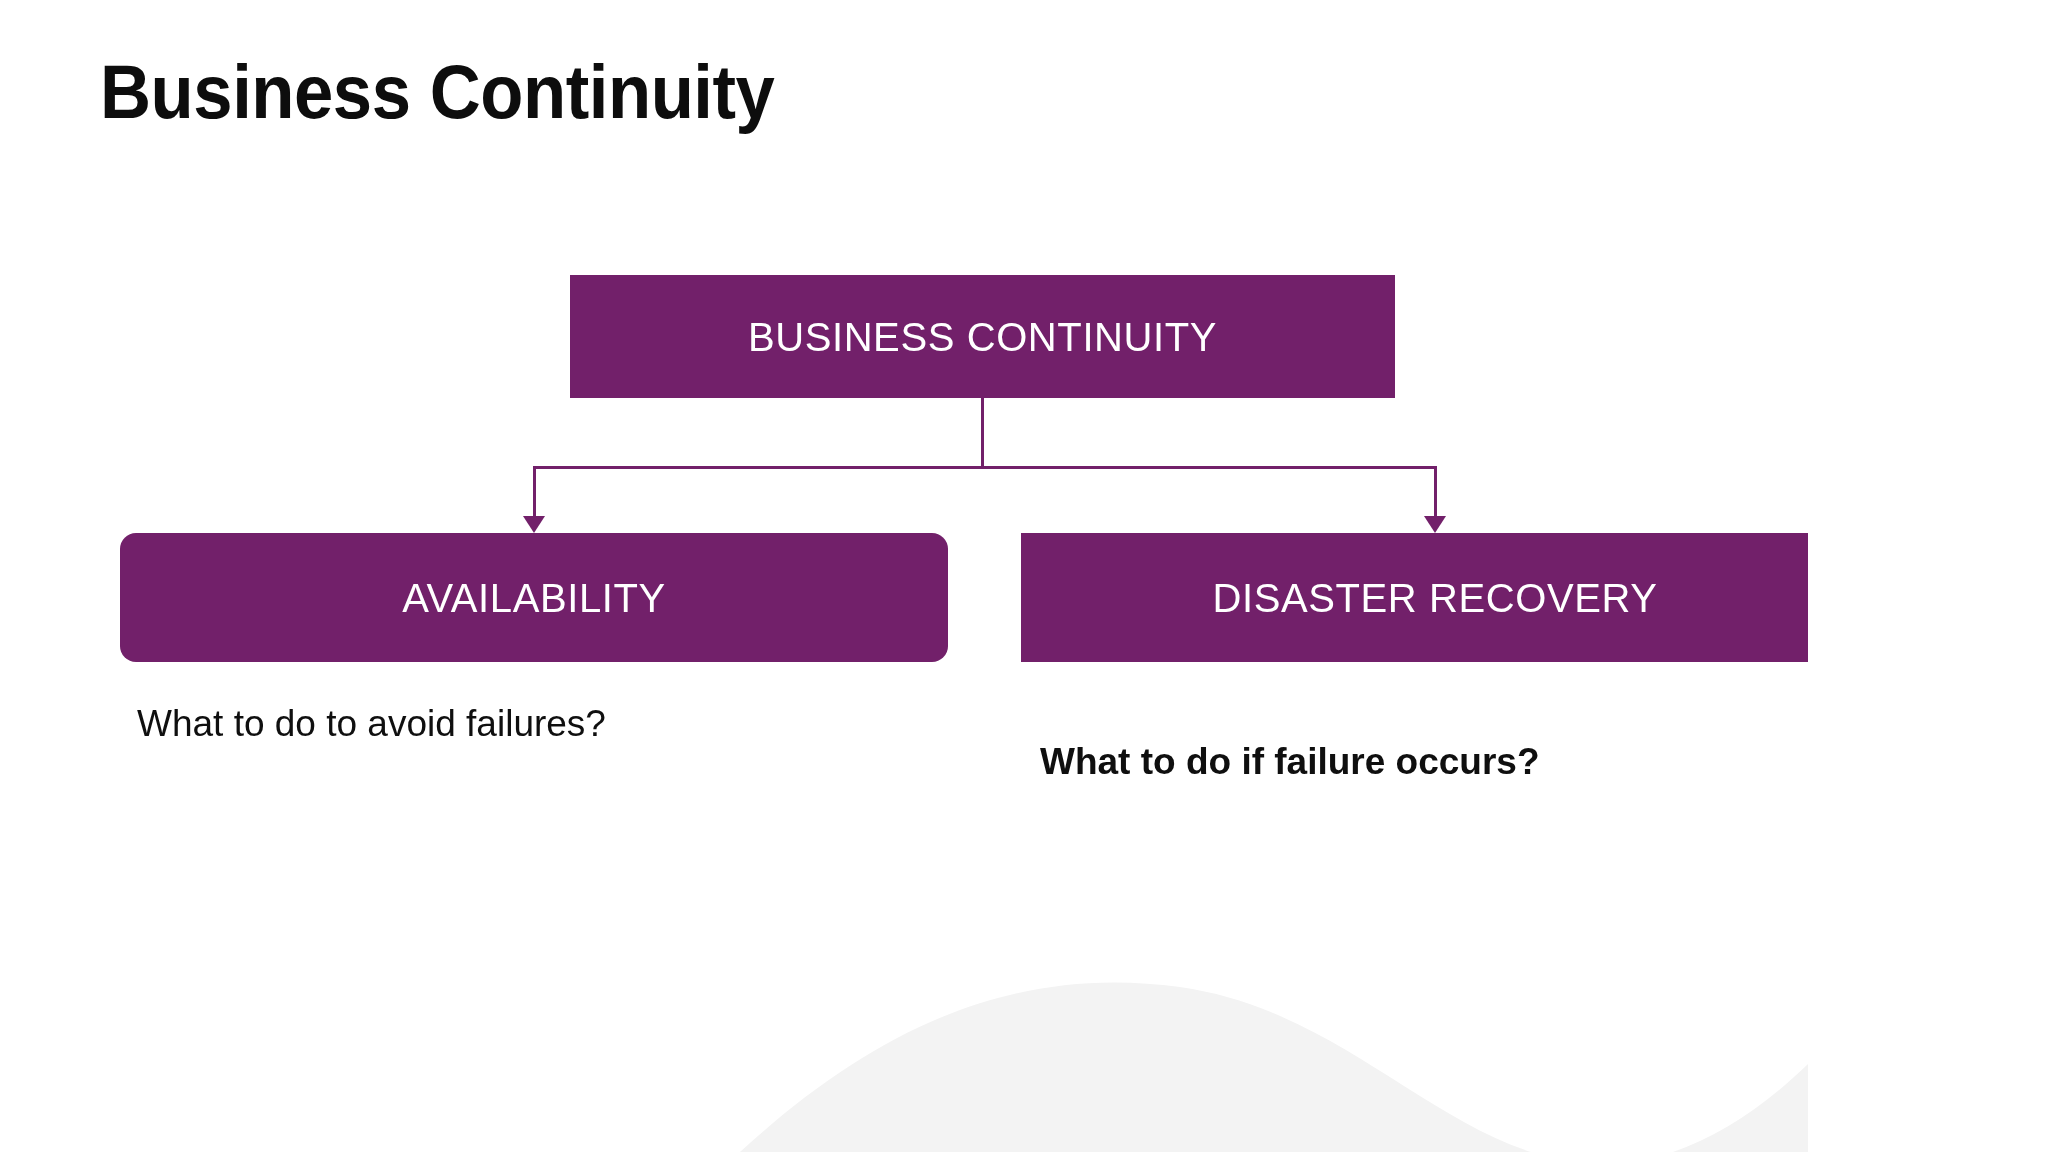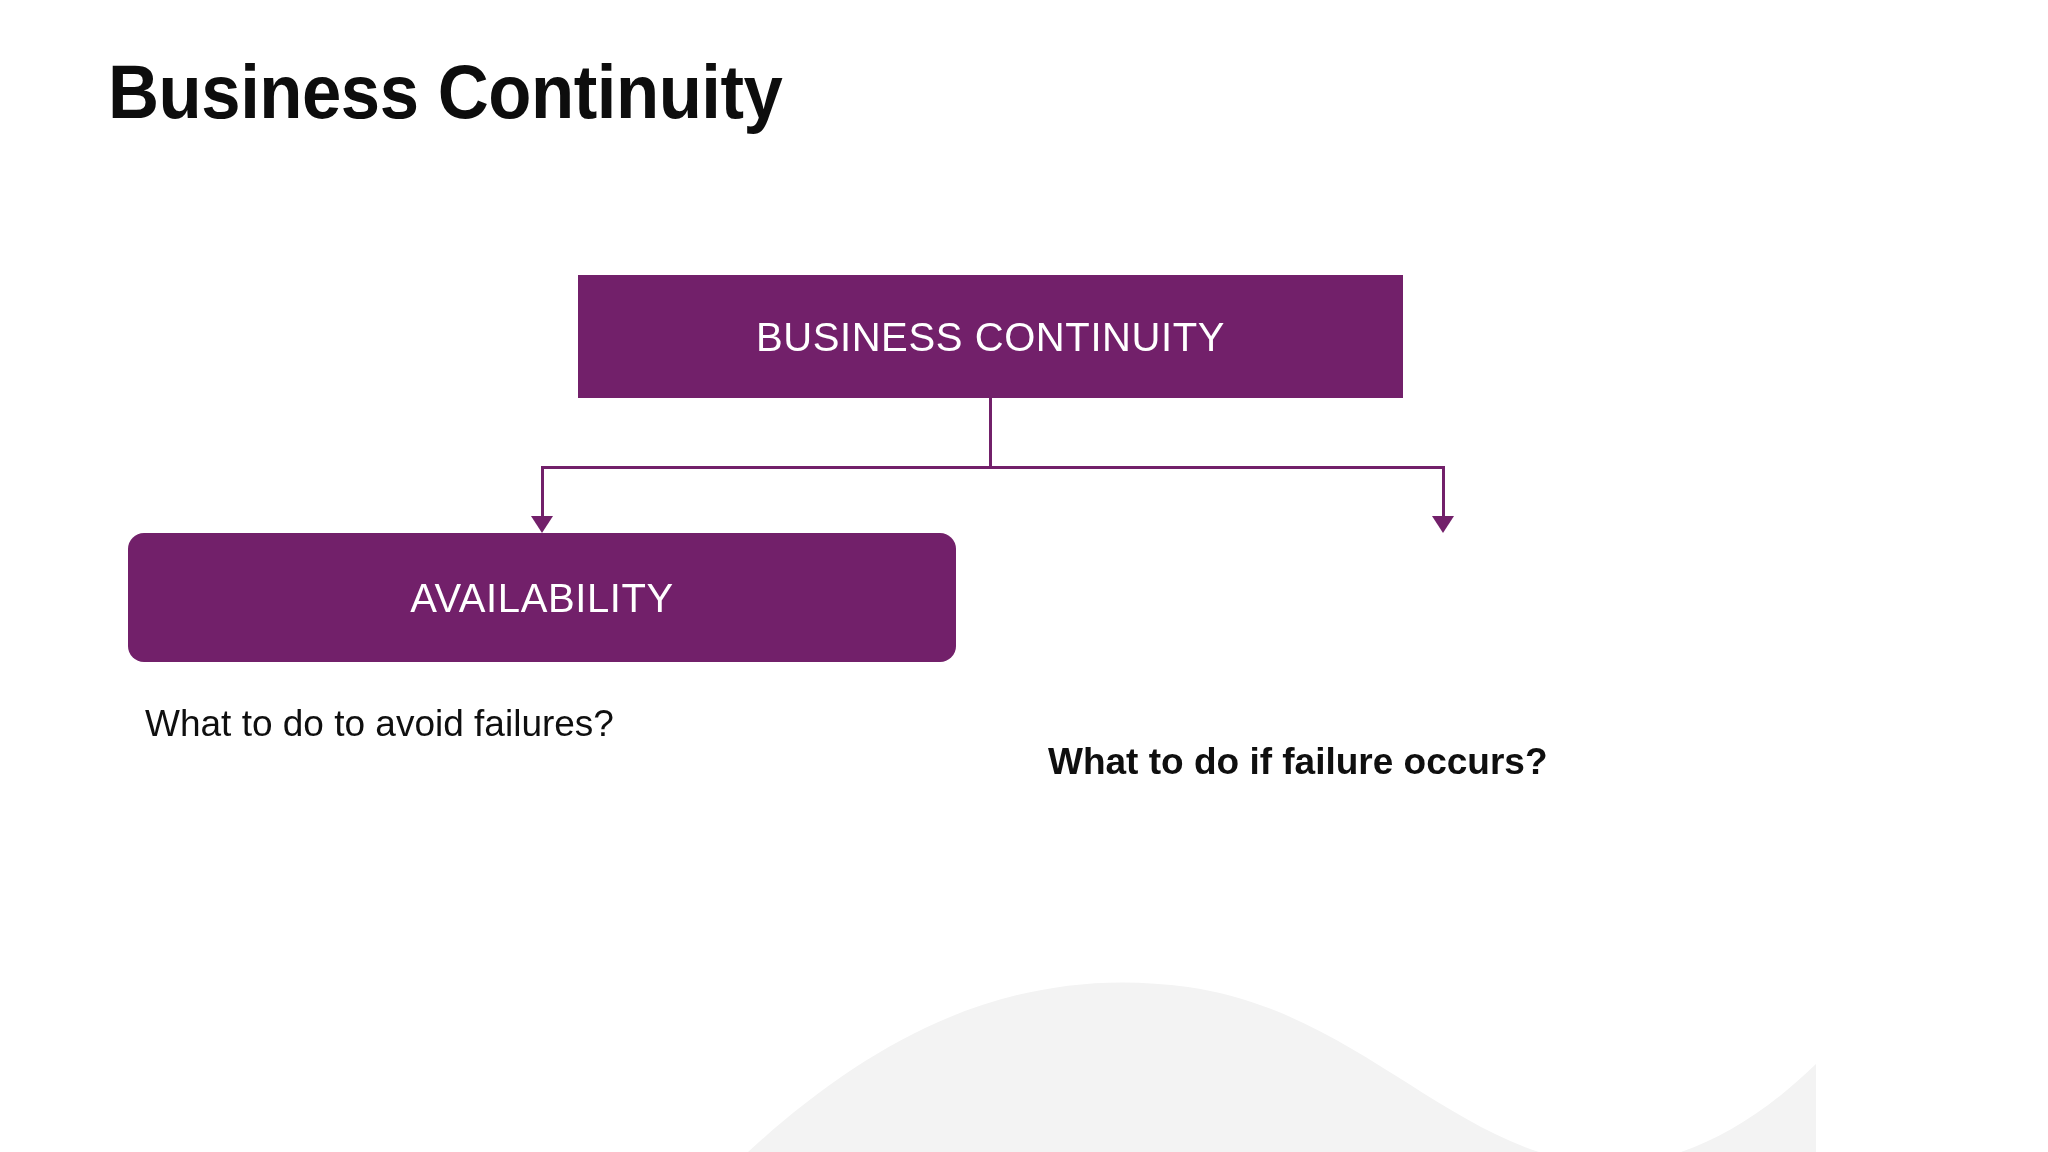--- a/index.html
+++ b/index.html
@@ -15,21 +15,20 @@
     position: relative;
   }
 
   #slide {
     position: absolute;
     inset: 0;
     width: 1808px;
     height: 1152px;
     background: #ffffff;
     overflow: hidden;
-    margin-left: 8px;
   }
 
   
   #wave-decoration {
     position: absolute;
     left: 0;
     bottom: 0;
     width: 2048px;
     height: 260px;
     pointer-events: none;
@@ -163,19 +162,22 @@
     </svg>
 
     <div class="node-box" id="node-root">
       <span class="node-label">BUSINESS CONTINUITY</span>
     </div>
 
     <div class="node-box" id="node-availability">
       <span class="node-label">AVAILABILITY</span>
     </div>
 
+    <div class="node-box" id="node-disaster-recovery">
+      <span class="node-label">DISASTER RECOVERY</span>
+    </div>
 
     <div class="caption" id="caption-availability">What to do to avoid failures?</div>
 
     <div class="caption" id="caption-disaster-recovery">What to do if failure occurs?</div>
 
   </div>
 </div>
 
 </body></html>

